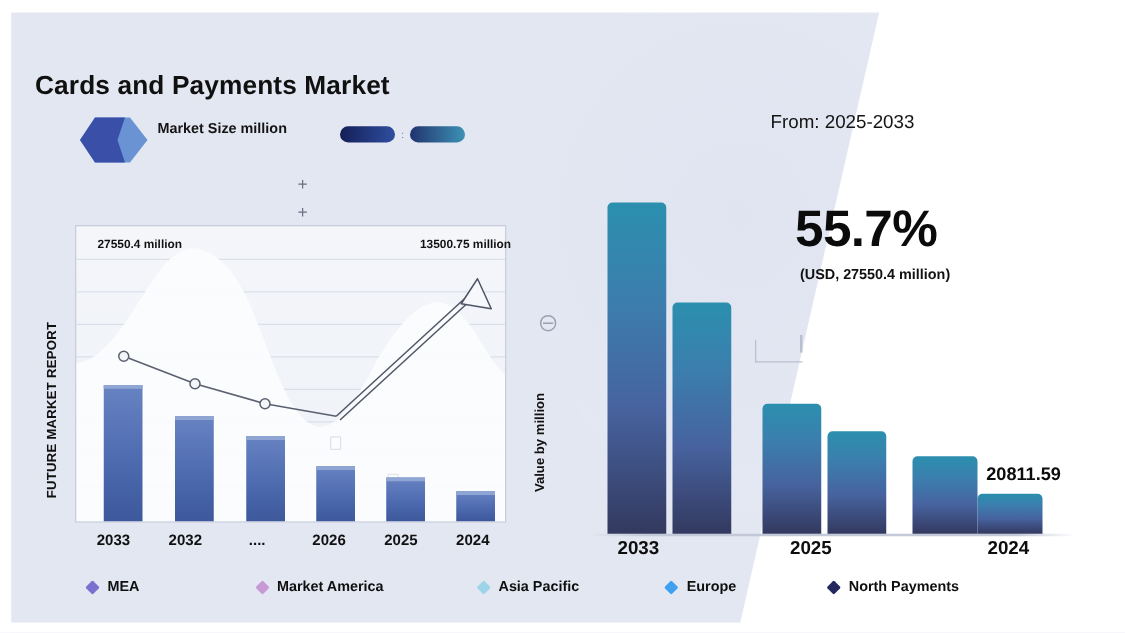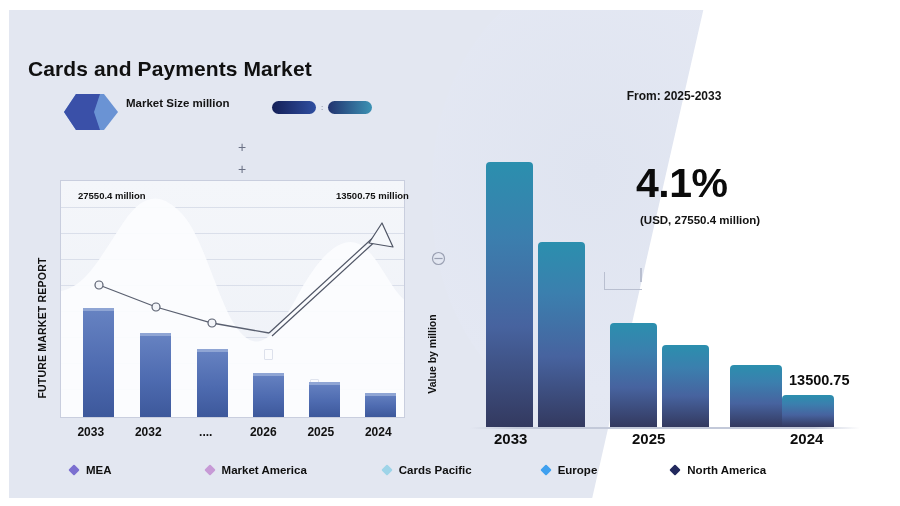--- a/index.html
+++ b/index.html
@@ -152,21 +152,21 @@
   
   .right-title {
     position: absolute; left: 464px; top: 58px;
     width: 420px; text-align: center;
     font-size: 19.5px; font-weight: bold; color: #0c0c0c;
     white-space: nowrap;
   }
   .right-sub {
     position: absolute; left: 464px; top: 89px;
     width: 420px; text-align: center;
-    font-size: 12px; font-weight: bold; color: #141414;
+    font-size: 15px; font-weight: normal; color: #141414;
   }
   .cagr-value {
     position: absolute; left: 636px; top: 160px;
     font-size: 41px; font-weight: bold; color: #0b0b0b;
     letter-spacing: -0.5px;
   }
   .cagr-note {
     position: absolute; left: 640px; top: 214px;
     font-size: 11.5px; font-weight: bold; color: #111111;
     white-space: nowrap;
@@ -337,45 +337,45 @@
 
   <div class="right-baseline"></div>
 
   <div class="rbar" style="left:486px; width:47px; height:265px; bottom:79px;"></div>
   <div class="rbar" style="left:538px; width:47px; height:185px; bottom:79px;"></div>
   <div class="rbar" style="left:610px; width:47px; height:104px; bottom:79px;"></div>
   <div class="rbar" style="left:662px; width:47px; height:82px;  bottom:79px;"></div>
   <div class="rbar" style="left:730px; width:52px; height:62px;  bottom:79px;"></div>
   <div class="rbar" style="left:782px; width:52px; height:32px;  bottom:79px;"></div>
 
-  <div class="cagr-value">4.1%</div>
+  <div class="cagr-value">55.7%</div>
   <div class="cagr-note">(USD, 27550.4 million)</div>
 
   <div class="rxlabel" style="left:494px">2033</div>
   <div class="rxlabel" style="left:632px">2025</div>
   <div class="rxlabel" style="left:790px">2024</div>
 
-  <div class="rvalue-label">13500.75</div>
+  <div class="rvalue-label">20811.59</div>
 
   <div class="legend">
     <div class="legend-item lg0">
       <span class="legend-diamond" style="background:#7b6fd0"></span>
       <span>MEA</span>
     </div>
     <div class="legend-item lg1">
       <span class="legend-diamond" style="background:#c79ad6"></span>
       <span>Market America</span>
     </div>
     <div class="legend-item lg2">
       <span class="legend-diamond" style="background:#9ed4e8"></span>
-      <span>Cards Pacific</span>
+      <span>Asia Pacific</span>
     </div>
     <div class="legend-item lg3">
       <span class="legend-diamond" style="background:#3fa0ef"></span>
       <span>Europe</span>
     </div>
     <div class="legend-item lg4">
       <span class="legend-diamond" style="background:#23295e"></span>
-      <span>North America</span>
+      <span>North Payments</span>
     </div>
   </div>
 
 </div>
 
 </body></html>

